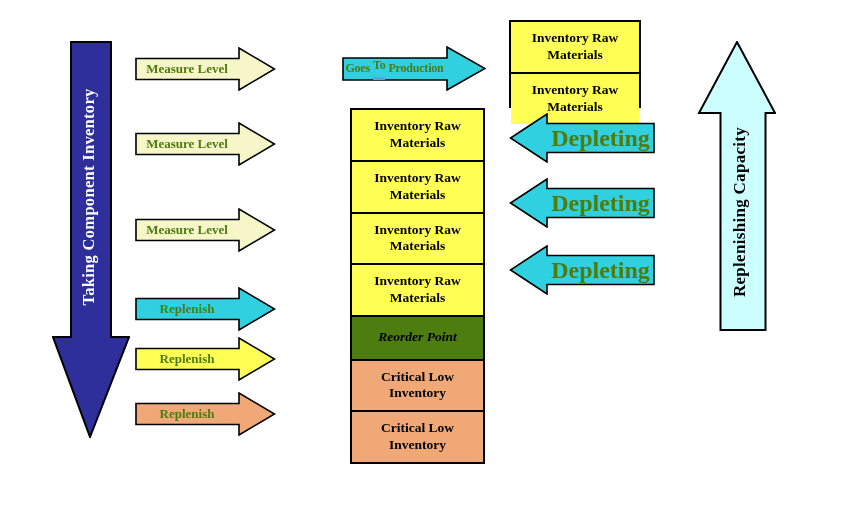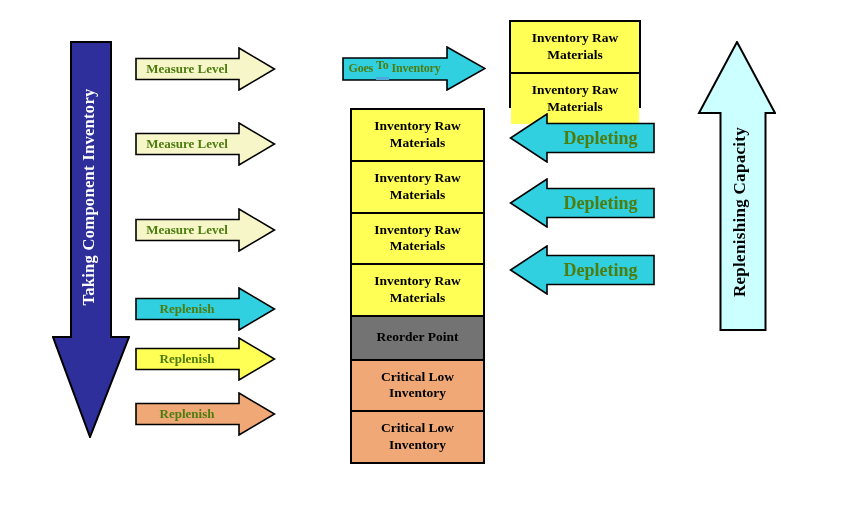--- a/index.html
+++ b/index.html
@@ -10,21 +10,21 @@
   svg { display:block; }
   polygon { stroke:#000000; stroke-width:1.6; stroke-linejoin:miter; }
   .big polygon { stroke-width:2; }
 
   .arrow-wrap { position:absolute; }
   .arrow-label {
     position:absolute; inset:0; display:flex; align-items:center; justify-content:center;
     font-weight:bold; color:#4d7c0f; font-size:13px; white-space:nowrap; pointer-events:none;
   }
   .r-arrow .arrow-label { padding-right:37px; }
-  .l-arrow .arrow-label { padding-left:37px; font-size:18px; }
+  .l-arrow .arrow-label { padding-left:37px; font-size:24px; }
   .gtp .arrow-label { padding-right:39px; font-size:12px; letter-spacing:-0.2px; }
   .gtp-to { margin:0 3px; border-bottom:3px solid; padding-bottom:4px; }
 
   .stack {
     position:absolute; display:flex; flex-direction:column; box-sizing:border-box;
     border:2px solid #000; background:#fff;
   }
   .stack-row {
     flex:1; display:flex; align-items:center; justify-content:center; text-align:center;
     font-weight:bold; font-size:13.5px; line-height:1.25; border-top:2px solid #000;
@@ -93,35 +93,35 @@
     <div class="arrow-label">Replenish</div>
   </div>
 
   <div class="arrow-wrap gtp" style="left:342px; top:46px;">
     <svg width="144" height="45" viewBox="0 0 144 45">
       <polygon points="1,12 105,12 105,1 143,22.5 105,44 105,34 1,34" style="fill: rgb(48, 208, 224);"></polygon>
     </svg>
     <div class="arrow-label">
       <span>Goes</span>
       <span class="gtp-to" style="border-bottom-color: rgb(79, 168, 220);">To</span>
-      <span>Inventory</span>
+      <span>Production</span>
     </div>
   </div>
 
   <div class="stack" style="left:509px; top:20px; width:132px; height:88px;">
     <div class="stack-row" style="background-color: rgb(255, 255, 85);">Inventory Raw Materials</div>
     <div class="stack-row" style="background-color: rgb(255, 255, 85);">Inventory Raw Materials</div>
   </div>
 
   <div class="stack" style="left:350px; top:108px; width:135px; height:356px;">
     <div class="stack-row" style="background-color: rgb(255, 255, 85);">Inventory Raw Materials</div>
     <div class="stack-row" style="background-color: rgb(255, 255, 85);">Inventory Raw Materials</div>
     <div class="stack-row" style="background-color: rgb(255, 255, 85);">Inventory Raw Materials</div>
     <div class="stack-row" style="background-color: rgb(255, 255, 85);">Inventory Raw Materials</div>
-    <div class="stack-row" style="background-color: #737373;">Reorder Point</div>
+    <div class="stack-row" style="background-color: #4d7c0f; font-style: italic;">Reorder Point</div>
     <div class="stack-row" style="background-color: rgb(240, 168, 119);">Critical Low Inventory</div>
     <div class="stack-row" style="background-color: rgb(240, 168, 119);">Critical Low Inventory</div>
   </div>
 
   <div class="arrow-wrap l-arrow" style="left:509px; top:113px;">
     <svg width="146" height="50" viewBox="0 0 146 50">
       <polygon points="145,10.5 38,10.5 38,1 1.5,25 38,49 38,39.5 145,39.5" style="fill: rgb(48, 208, 224);"></polygon>
     </svg>
     <div class="arrow-label">Depleting</div>
   </div>

